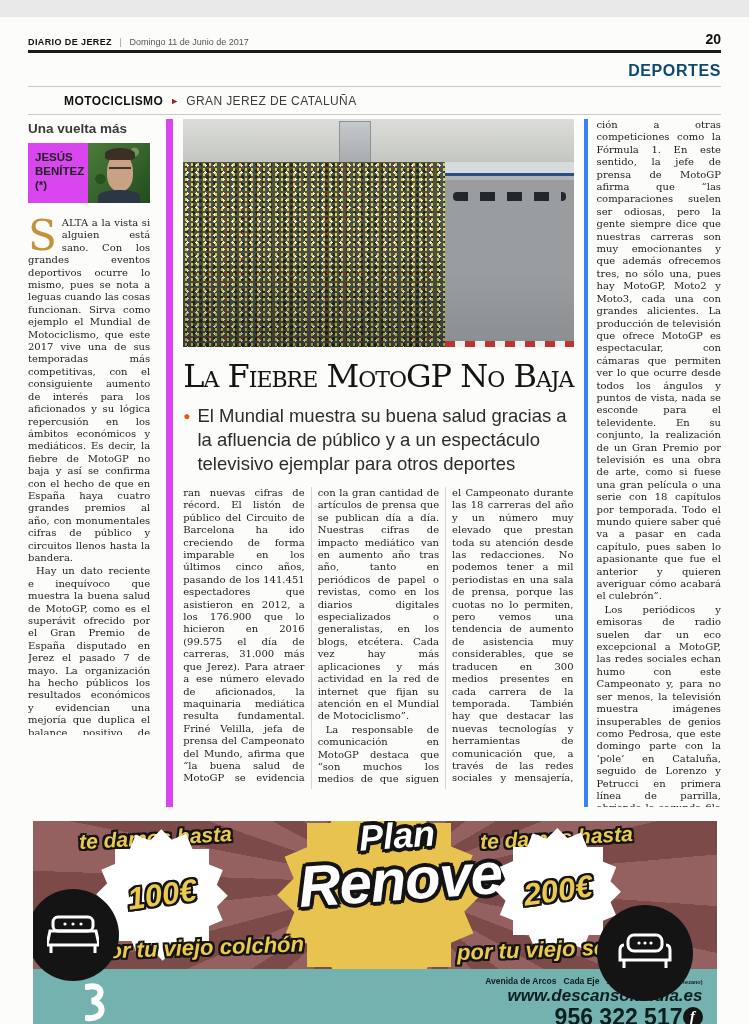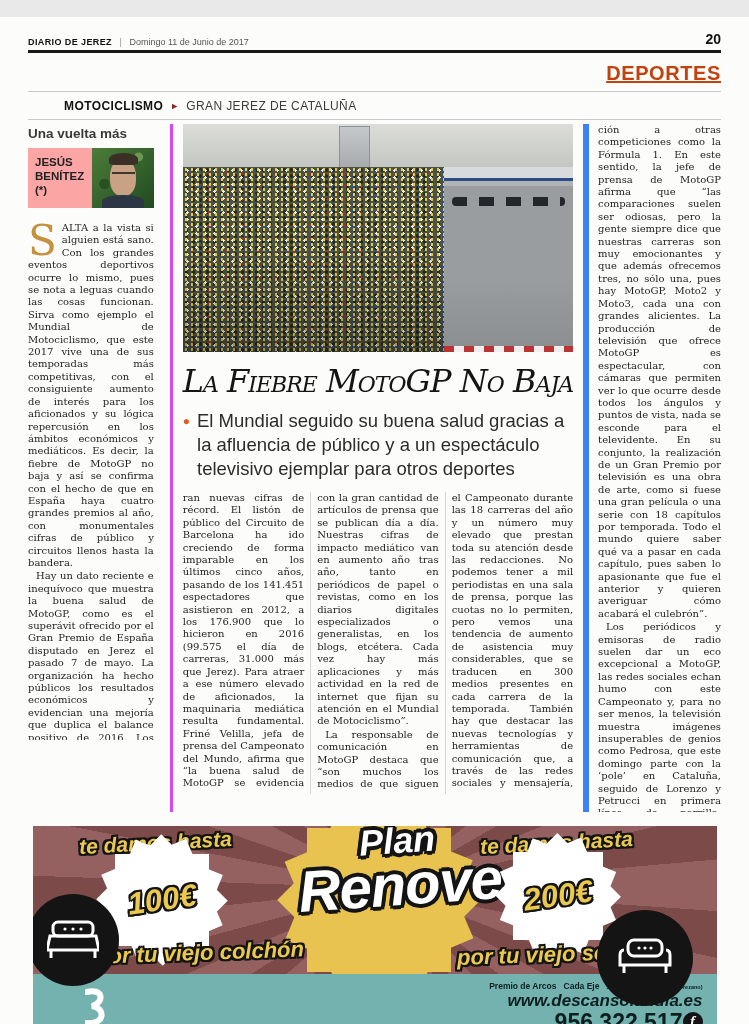--- a/index.html
+++ b/index.html
@@ -9,36 +9,36 @@
 
   
   .masthead-row { display:flex; align-items:flex-end; justify-content:space-between; height:18px; }
   .mh-left { font-size:9px; color:#444; }
   .mh-title { font-weight:bold; color:#111; letter-spacing:.4px; }
   .mh-sep { color:#999; margin:0 5px; }
   .mh-date { color:#555; }
   .pageno { font-size:14px; font-weight:bold; color:#111; }
   .rule-thick { height:3px; background:#1a1a1a; margin-top:3px; }
   .section-row { text-align:right; padding:9px 0 6px; }
-  .section-title { font-size:20px; font-weight:bold; letter-spacing:.6px; color:#c2410c;text-decoration:underline; }
+  .section-title { font-size:16px; font-weight:bold; letter-spacing:.6px; color:#0c4a6e; }
   .rule-thin { height:1px; background:#c9c9c9; }
   .kicker-row { display:flex; align-items:center; gap:7px; padding:7px 0 6px; }
   .kicker-topic { font-size:12px; font-weight:bold; letter-spacing:.4px; color:#111;padding-left:36px; }
   .kicker-arrow { font-size:9px; color:#8f2b26; line-height:1; }
   .kicker-event { font-size:12px; color:#3c3c3c; letter-spacing:.4px; }
 
   
   .content { display:flex; height:688px; margin-top:4px; }
   .serifbody { font-family:"DejaVu Serif","Liberation Serif",serif; font-size:10px;
                line-height:12.4px; text-align:justify; color:#1d1d1d; }
   .serifbody p + p { text-indent:8px; margin-top:1px; }
 
-  .col-left { width:150px; padding-right:16px; border-right:3px solid #d946ef; }
+  .col-left { width:150px; padding-right:16px; border-right:7px solid #d946ef; }
   .opinion-label { font-size:13.5px; font-weight:bold; color:#3a3a3a; padding:2px 0 7px; }
-  .author-box { display:flex; height:60px; background:#fca5a5; margin-bottom:14px; }
+  .author-box { display:flex; height:60px; background:#d946ef; margin-bottom:14px; }
   .author-name { flex:1; font-size:11.5px; font-weight:bold; color:#222; padding:7px 4px 0 7px; line-height:14px; }
   .author-photo { position:relative; width:62px; height:60px; overflow:hidden;
         background:radial-gradient(circle at 75% 15%, #6b9852 0 6%, transparent 7%),
                    radial-gradient(circle at 20% 60%, #27511f 0 8%, transparent 9%),
                    linear-gradient(135deg,#4c7c3a,#2e5a28 70%,#234a20); }
   .ap-face { position:absolute; left:30%; top:16%; width:42%; height:64%;
              background:#c9a184; border-radius:48% 48% 42% 42%; }
   .ap-hair { position:absolute; left:27%; top:8%; width:48%; height:20%;
              background:#3c2f25; border-radius:50% 50% 20% 20%; }
   .ap-glasses { position:absolute; left:33%; top:40%; width:36%; height:10%;
@@ -72,28 +72,28 @@
   .ph-bikes { position:absolute; right:2%; top:32%; width:29%; height:9px;
         background:repeating-linear-gradient(90deg,#23262b 0 15px, transparent 15px 27px);
         border-radius:4px; }
   .ph-curb { position:absolute; right:0; bottom:0; width:33%; height:6px;
         background:repeating-linear-gradient(90deg,#b33 0 10px, #eee 10px 20px); }
   .caption-row { display:flex; justify-content:space-between; align-items:flex-start; padding-top:3px; }
   .caption { font-size:10.5px; font-weight:bold; color:#151515; }
   .credit { font-size:6.5px; letter-spacing:.6px; color:#777; padding-top:1px; white-space:nowrap; }
   .headline { font-family:"DejaVu Serif","Liberation Serif",serif; font-variant:small-caps;
         font-weight:400; font-size:32px; letter-spacing:-1px; color:#141414;
-        white-space:nowrap; margin-top:10px;font-style:italic; }
+        white-space:nowrap; margin-top:10px; }
   .standfirst { display:flex; gap:7px; margin-top:9px; font-size:18.5px; line-height:24px;
         font-weight:400; color:#2c2c2c; }
   .sf-bullet { color:#e35b1e; font-size:12px; line-height:24px; }
   .body-cols { margin-top:11px; height:302px; overflow:hidden;
         column-count:3; column-gap:13px; column-rule:1px solid #d5d5d5; }
 
-  .col-right { width:143px; padding-left:9px; border-left:6px solid #3b82f6; overflow:hidden; }
+  .col-right { width:143px; padding-left:9px; border-left:4px solid #3b82f6; overflow:hidden; }
 
   
   .ad { position:relative; width:684px; margin:14px auto 0; overflow:hidden; }
   .ad-top { position:relative; height:148px; background-color:#946060;
         background-image:repeating-conic-gradient(from -8deg at 52% 42%,
            #7c4a48 0deg 8deg, #946060 8deg 17deg); overflow:visible; }
   .outline-y { color:#eac94e;
         text-shadow:-2px -2px 0 #141414, 2px -2px 0 #141414, -2px 2px 0 #141414, 2px 2px 0 #141414,
                     0 -2px 0 #141414, 0 2px 0 #141414, -2px 0 0 #141414, 2px 0 0 #141414; }
   .outline-w { color:#fff;
@@ -192,21 +192,21 @@
         <div class="ph-tower"></div>
         <div class="ph-crowd"></div>
         <div class="ph-pit"></div>
         <div class="ph-wall"></div>
         <div class="ph-bikes"></div>
         <div class="ph-curb"></div>
       </figure>
       <h1 class="headline">La Fiebre MotoGP No Baja</h1>
       <div class="standfirst">
         <span class="sf-bullet">●</span>
-        <span>El Mundial seguido su buena salud gracias a la afluencia de público y a un espectáculo televisivo ejemplar para otros deportes</span>
+        <span>El Mundial muestra su buena salud gracias a la afluencia de público y a un espectáculo televisivo ejemplar para otros deportes</span>
       </div>
       <div class="body-cols serifbody">
         <p>ran nuevas cifras de récord. El listón de público del Circuito de Barcelona ha ido creciendo de forma imparable en los últimos cinco años, pasando de los 141.451 espectadores que asistieron en 2012, a los 176.900 que lo hicieron en 2016 (99.575 el día de carreras, 31.000 más que Jerez). Para atraer a ese número elevado de aficionados, la maquinaria mediática resulta fundamental. Friné Velilla, jefa de prensa del Campeonato del Mundo, afirma que “la buena salud de MotoGP se evidencia con la gran cantidad de artículos de prensa que se publican día a día. Nuestras cifras de impacto mediático van en aumento año tras año, tanto en periódicos de papel o revistas, como en los diarios digitales especializados o generalistas, en los blogs, etcétera. Cada vez hay más aplicaciones y más actividad en la red de internet que fijan su atención en el Mundial de Motociclismo”.</p>
         <p>La responsable de comunicación en MotoGP destaca que “son muchos los medios de que siguen el Campeonato durante las 18 carreras del año y un número muy elevado que prestan toda su atención desde las redacciones. No podemos tener a mil periodistas en una sala de prensa, porque las cuotas no lo permiten, pero vemos una tendencia de aumento de asistencia muy considerables, que se traducen en 300 medios presentes en cada carrera de la temporada. También hay que destacar las nuevas tecnologías y herramientas de comunicación que, a través de las redes sociales y mensajería, nos han abierto un gran campo de acción para fomentar el interés de aficionados potenciales. En este sentido, MotoGP tiene mucho recorrido, porque los usuarios quieren estar al día de este Campeonato y lo demuestran porque son un público joven -entre 28 y 35 años- muy activo en esas redes, que están atraídos por nuestro Campeonato y quieren información, contenidos, imágenes, interactuar y también verlo por televisión o bien en los circuitos. Ahí tenemos nuestra garantía de éxito y futuro”.</p>
 
       </div>
     </main>
 
     <aside class="col-right serifbody">
       <p>ción a otras competiciones como la Fórmula 1.  En este sentido, la jefe de prensa de MotoGP afirma que “las comparaciones suelen ser odiosas, pero la gente siempre dice que nuestras carreras son muy emocionantes y que además ofrecemos tres, no sólo una, pues hay MotoGP, Moto2 y Moto3, cada una con grandes alicientes. La producción de televisión que ofrece MotoGP es espectacular, con cámaras que permiten ver lo que ocurre desde todos los ángulos y puntos de vista, nada se esconde para el televidente. En su conjunto, la realización de un Gran Premio por televisión es una obra de arte, como si fuese una gran película o una serie con 18 capítulos por temporada. Todo el mundo quiere saber qué va a pasar en cada capítulo, pues saben lo apasionante que fue el anterior y quieren averiguar cómo acabará el culebrón”.</p>
@@ -277,21 +277,21 @@
     <div class="ad-bottom">
       <div class="brand">
         <span class="brand-mark">
           <svg width="22" height="42" viewBox="0 0 22 42">
             <path d="M2 5 C18 1 20 15 7 19 C21 21 20 38 2 36" fill="none" stroke="#fff" stroke-width="6" stroke-linecap="round"></path>
           </svg>
         </span>
       </div>
       <div class="ad-contact">
         <div class="addr">
-          <span>Premio de Arcos</span>&nbsp;&nbsp;
+          <span>Avenida de Arcos</span>&nbsp;&nbsp;
           <span>Cada Eje</span>&nbsp;&nbsp;
           <span class="addr-note">Jerez (Frente Zoosanitario Jerezano)</span>
         </div>
         <div class="web">www.descansolandia.es</div>
         <div class="phone-row">
           <span class="phone">956 322 517</span>
           <span class="fb">f</span>
         </div>
       </div>
     </div>

